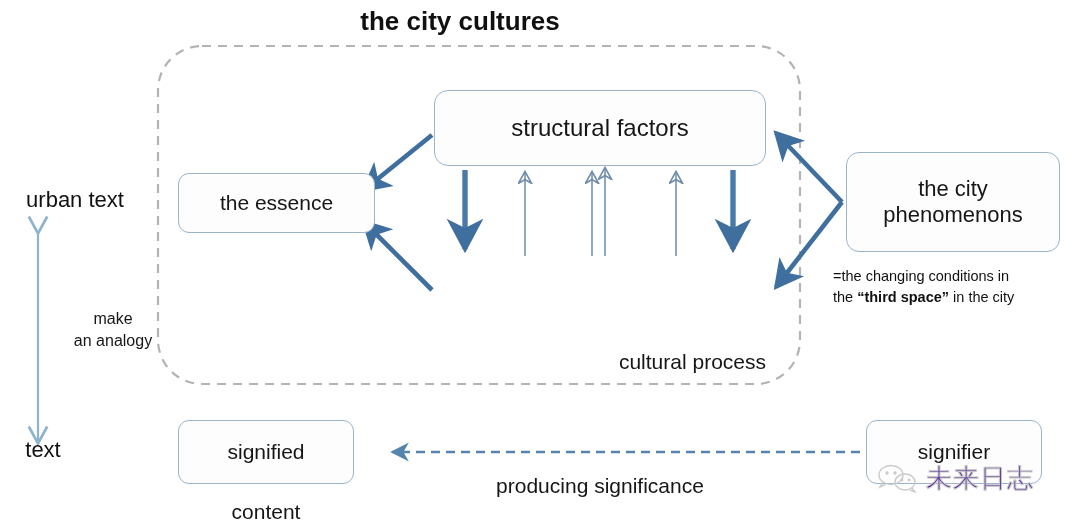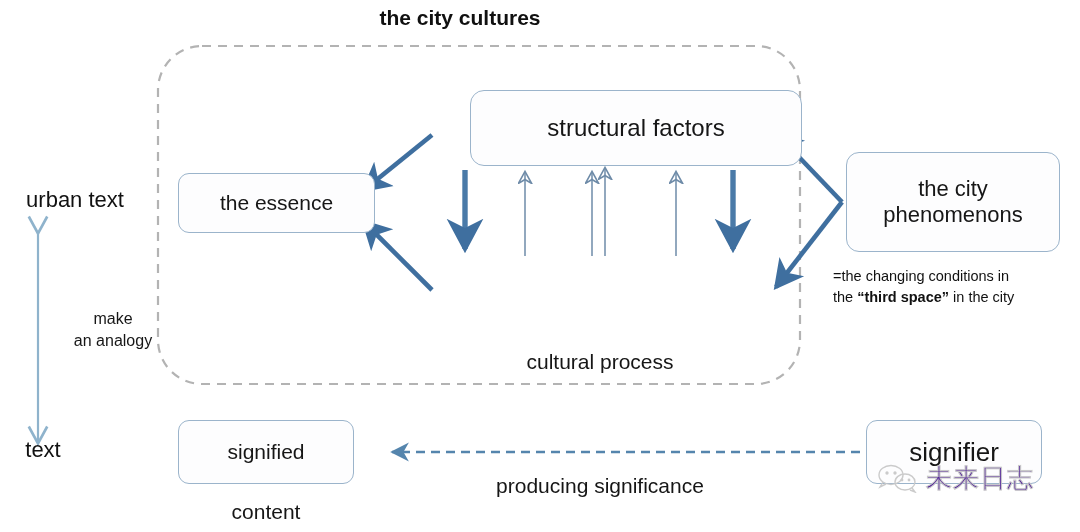--- a/index.html
+++ b/index.html
@@ -42,21 +42,20 @@
     justify-content: center;
     text-align: center;
     color: #161616;
     line-height: 1.18;
   }
   .node span { display: block; }
 
   #node-structural {
     left: 434px; top: 90px; width: 332px; height: 76px;
     font-size: 24px;
-    margin-left: 36px;
   }
   #node-active {
     left: 434px; top: 256px; width: 332px; height: 76px;
     font-size: 24px;
   }
   #node-essence {
     left: 178px; top: 173px; width: 197px; height: 60px;
     font-size: 21px;
     border-radius: 11px;
   }
@@ -65,39 +64,39 @@
     font-size: 22px;
     border-radius: 13px;
   }
   #node-signified {
     left: 178px; top: 420px; width: 176px; height: 64px;
     font-size: 21px;
     border-radius: 11px;
   }
   #node-signifier {
     left: 866px; top: 420px; width: 176px; height: 64px;
-    font-size: 26px;
+    font-size: 21px;
     border-radius: 11px;
   }
 
   
   .label {
     position: absolute;
     white-space: pre;
   }
   #title-city-cultures {
     left: 0; top: 6px; width: 920px;
     text-align: center;
-    font-size: 21px;
+    font-size: 26px;
     font-weight: bold;
     color: #101010;
   }
   #label-cultural-process {
     left: 434px; top: 350px; width: 332px;
-    text-align: center;
+    text-align: right;
     font-size: 21px;
     color: #161616;
   }
   #label-urban-text {
     left: 0px; top: 187px; width: 150px;
     text-align: center;
     font-size: 22px;
     color: #111;
   }
   #label-text {

